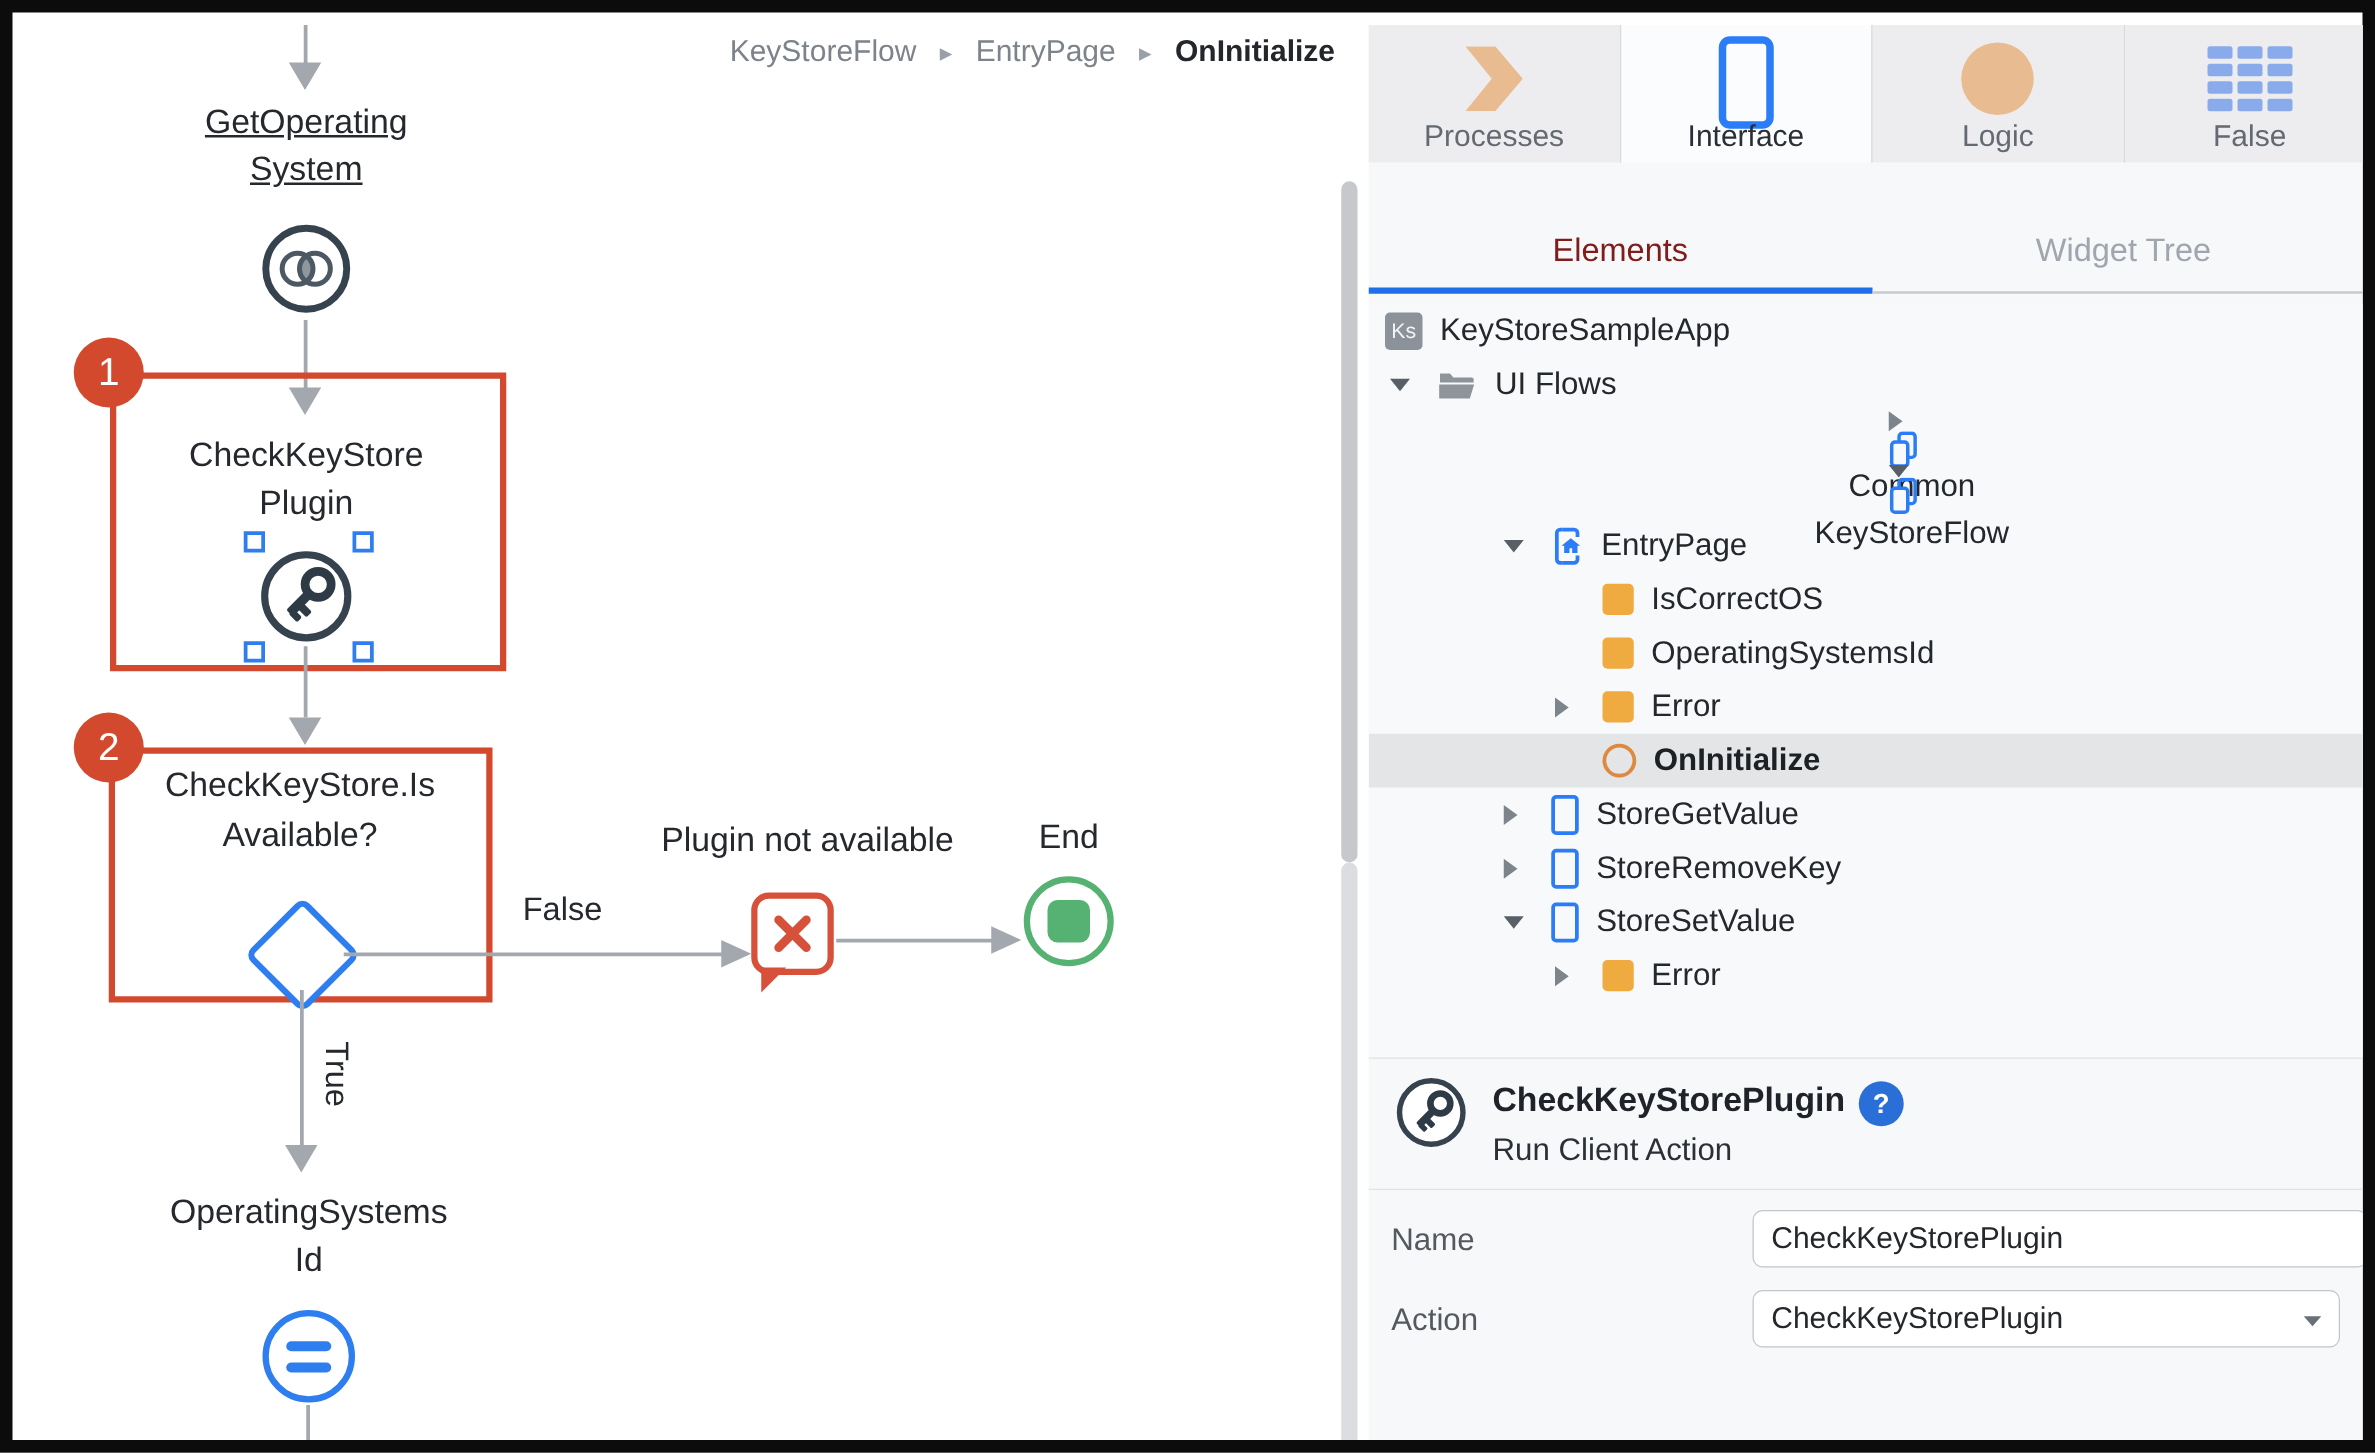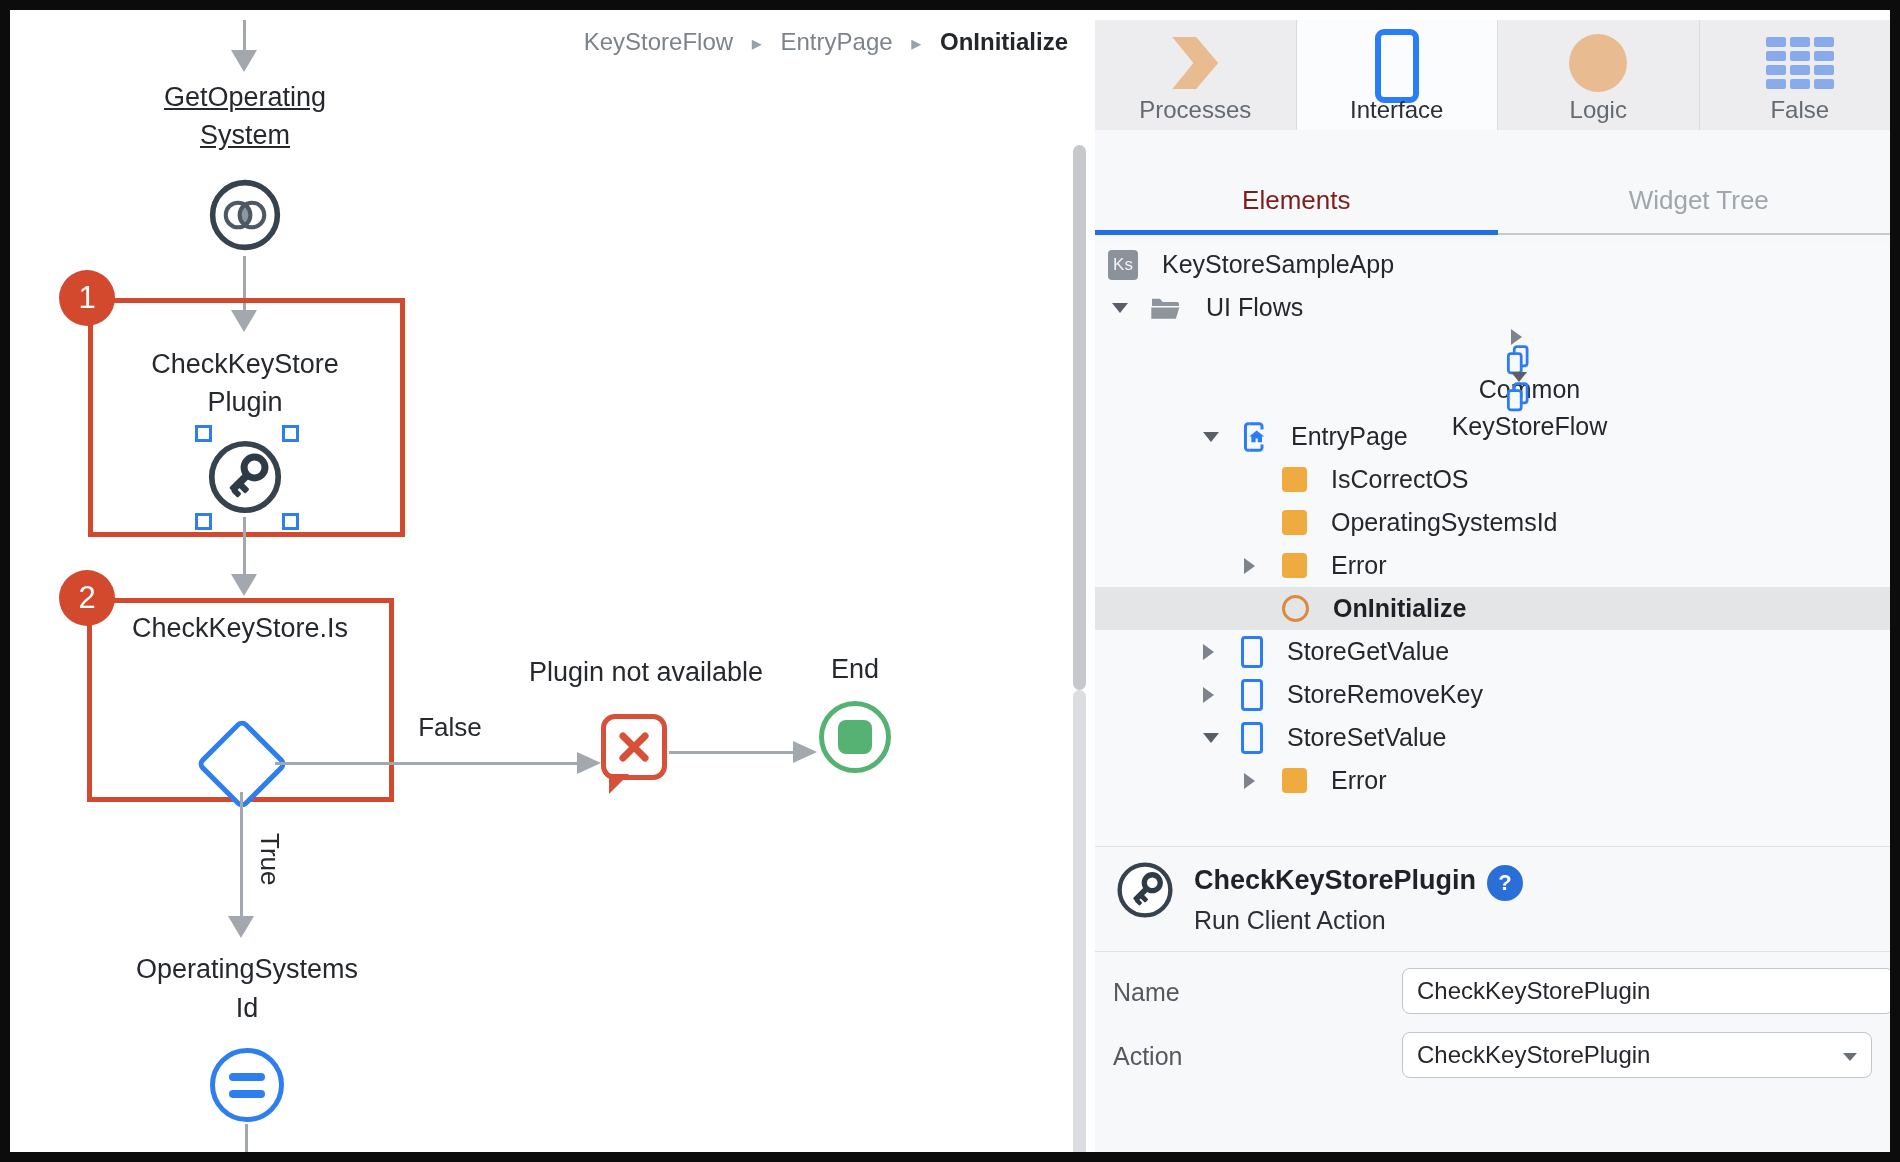--- a/index.html
+++ b/index.html
@@ -66,21 +66,21 @@
   .tree{position:absolute;left:0;top:223px;width:805px;height:603px;overflow:hidden;background:#f8f9fa;}
   .t-row{height:43px;display:flex;align-items:center;width:100%;}
   .t-row.sel{background:#e4e5e7;}
   .t-lbl{font-size:25px;color:#24272c;white-space:nowrap;}
   .t-lbl.bold{font-weight:bold;color:#1d2025;}
   .p0{padding-left:13px;}.p1e{padding-left:17px;align-items:center;}.p2e{padding-left:64px;flex-direction:column;}
   .p3e{padding-left:108px;}.p4e{padding-left:149px;}.p4{padding-left:187px;}
   .exp{width:38px;display:flex;align-items:center;flex:none;}
   .exp.down i{display:block;width:0;height:0;border-left:8px solid transparent;border-right:8px solid transparent;border-top:10px solid #585f66;}
   .exp.right i{display:block;width:0;height:0;border-top:8px solid transparent;border-bottom:8px solid transparent;border-left:11px solid #7d848c;}
-  .ti{flex:none;margin-right:24px;display:flex;align-items:center;justify-content:center;}
+  .ti{flex:none;margin-right:14px;display:flex;align-items:center;justify-content:center;}
   .ks{width:30px;height:30px;border-radius:4px;background:#8b9299;color:#f2f3f4;font-size:17px;display:flex;align-items:center;justify-content:center;}
   .sq{width:25px;height:25px;border-radius:4px;background:#efab3f;}
   .circ{width:27px;height:27px;border-radius:50%;border:3px solid #dc8a3f;background:transparent;}
   .ph{width:22px;height:32px;border:3px solid #2b7cf7;border-radius:4px;}
 
   
   .divider{position:absolute;left:0;width:805px;height:1px;background:#e0e2e4;}
   .keycircle{position:absolute;left:21px;top:841px;width:58px;height:58px;}
   .ptitle{position:absolute;left:99px;top:845px;font-size:27px;font-weight:bold;color:#1f2329;}
   .help{position:absolute;left:392px;top:845px;width:36px;height:36px;border-radius:50%;background:#2a6fd8;color:#fff;
@@ -153,20 +153,21 @@
     </div>
 
     <div class="ln" style="left:223px;top:497px;width:3px;height:57px;"></div>
     <div class="ah-d" style="left:211px;top:554px;"></div>
 
     <div class="redbox" style="left:67px;top:578px;width:307px;height:204px;"></div>
     <div class="badge" style="left:39px;top:550px;">2</div>
 
     <div class="nlbl" style="left:60px;top:588px;width:320px;line-height:40px;">
       <div>CheckKeyStore.Is</div>
+      <div>Available?</div>
     </div>
     <div class="diamond" style="left:189px;top:711px;"></div>
 
     <div class="ln" style="left:255px;top:742px;width:304px;height:3px;"></div>
     <div class="ah-r" style="left:557px;top:732px;"></div>
     <div class="nlbl" style="left:385px;top:688px;width:90px;font-size:26px;">False</div>
 
     <div class="nlbl" style="left:466px;top:633px;width:320px;">Plugin not available</div>
     <div class="bubble">
       <svg viewBox="0 0 24 24" width="38" height="38">

